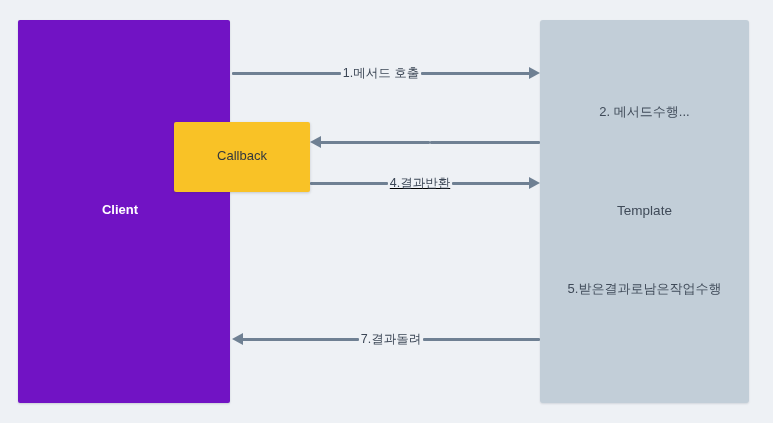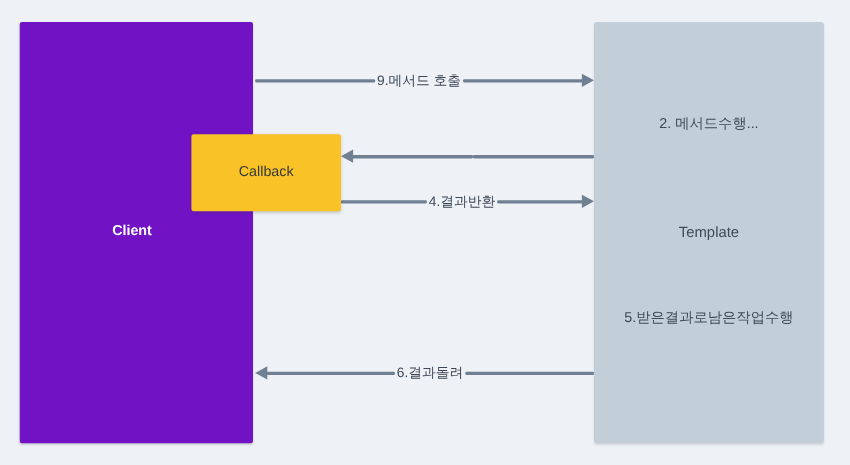--- a/index.html
+++ b/index.html
@@ -161,21 +161,21 @@
     margin-left: -1px;
   }
   .head-left {
     border-right: 11px solid #6f8093;
     margin-right: -1px;
   }
 
   
   .msg-1 { left: 232px; top: 62px;  width: 308px; }
   .msg-3 { left: 310px; top: 131px; width: 230px; }
-  .msg-4 { left: 310px; top: 172px; width: 230px; }
+  .msg-4 { left: 310px; top: 172px; width: 230px; text-decoration: underline; }
   .msg-6 { left: 232px; top: 328px; width: 308px; }
 </style>
 </head>
 <body>
 
 <div id="diagram">
 
   <div class="box box-client"></div>
   <div class="box box-template"></div>
   <div class="box box-callback"></div>
@@ -185,38 +185,38 @@
   <div class="caption caption-template">Template</div>
 
   <div class="caption caption-callback">Callback</div>
 
   <div class="note note-2">2. 메서드수행...</div>
 
   <div class="note note-5">5.받은결과로남은작업수행</div>
 
   <div class="msg msg-1">
     <div class="line"></div>
-    <div class="label">9.메서드 호출</div>
+    <div class="label">1.메서드 호출</div>
     <div class="line"></div>
     <div class="head head-right"></div>
   </div>
 
   <div class="msg msg-3">
     <div class="head head-left"></div>
     <div class="line"></div>
     <div class="line"></div>
   </div>
 
   <div class="msg msg-4">
     <div class="line"></div>
     <div class="label">4.결과반환</div>
     <div class="line"></div>
     <div class="head head-right"></div>
   </div>
 
   <div class="msg msg-6">
     <div class="head head-left"></div>
     <div class="line"></div>
-    <div class="label">6.결과돌려</div>
+    <div class="label">7.결과돌려</div>
     <div class="line"></div>
   </div>
 
 </div>
 
 </body></html>

